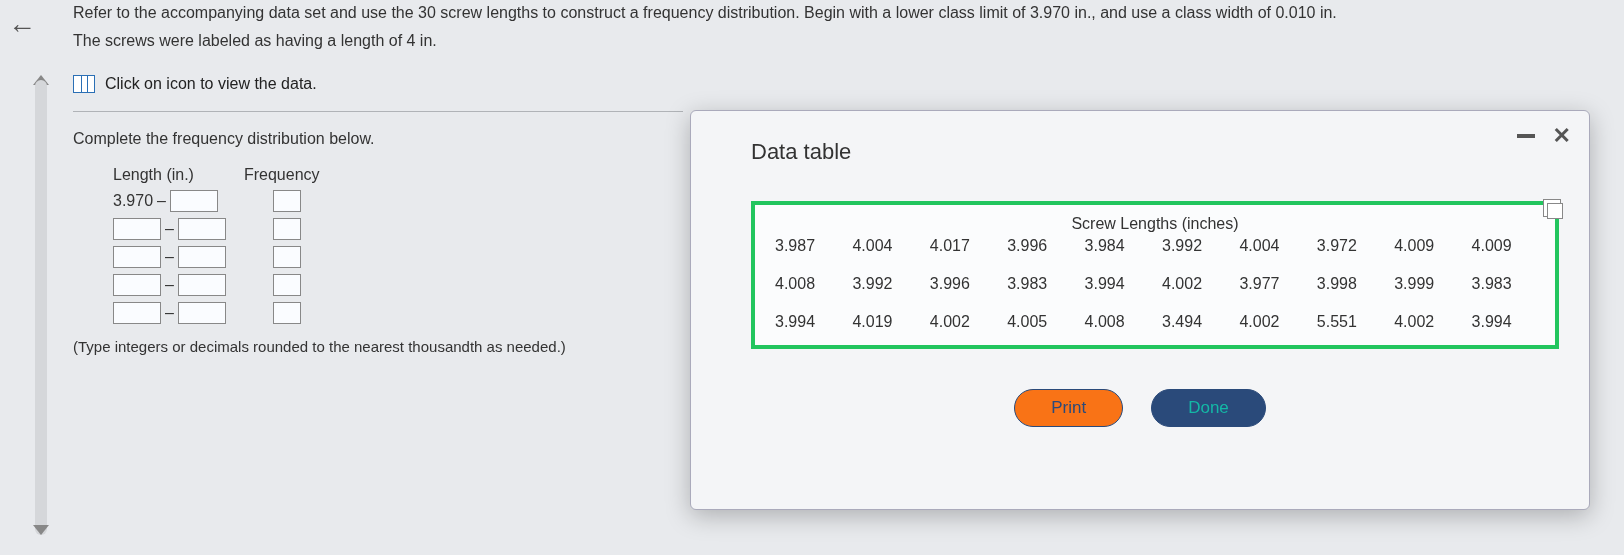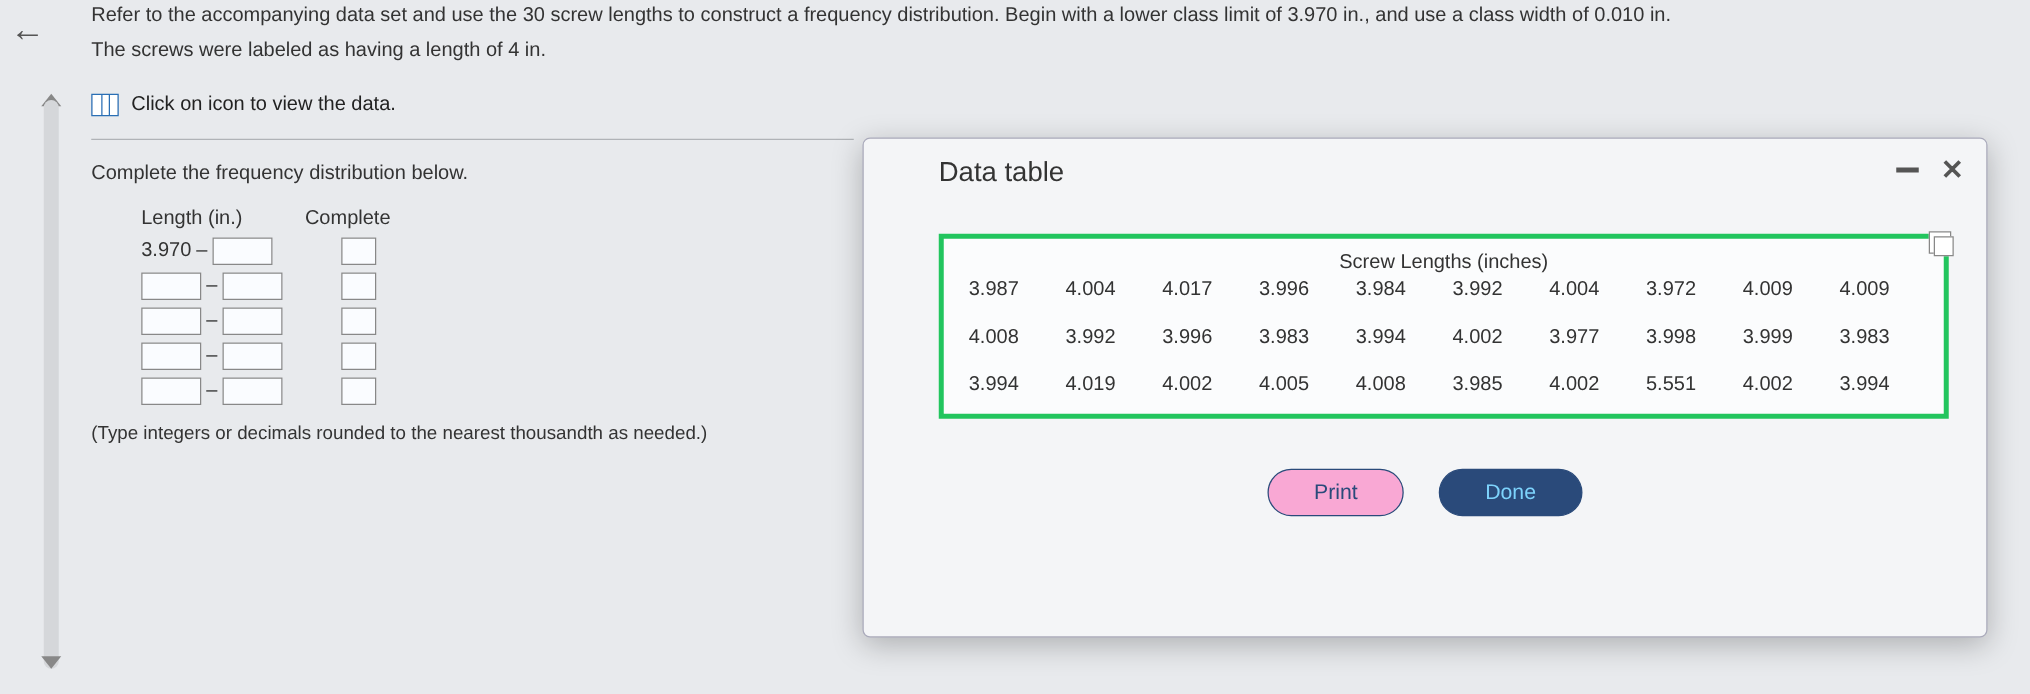--- a/index.html
+++ b/index.html
@@ -144,21 +144,21 @@
       width: 900px;
       height: 400px;
       background: #f4f5f7;
       border: 1px solid #aab;
       border-radius: 6px;
       box-shadow: 0 6px 24px rgba(0,0,0,0.25);
     }
     .modal-header {
       display: flex;
       align-items: center;
-      padding: 14px 20px 8px 60px;
+      padding: 28px 20px 8px 60px;
       position: relative;
     }
     .modal-title {
       font-size: 22px;
       color: #333;
     }
     .modal-controls {
       position: absolute;
       right: 18px;
       top: 12px;
@@ -221,28 +221,28 @@
       gap: 28px;
       margin-top: 40px;
     }
     .btn {
       padding: 8px 36px;
       border-radius: 22px;
       font-size: 17px;
       cursor: pointer;
     }
     .btn-print {
-      background: #f9a8d4;
+      background: #f97316;
       border: 1.5px solid #2a4a7a;
       color: #2a4a7a;
     }
     .btn-done {
       background: #2a4a7a;
       border: 1.5px solid #2a4a7a;
-      color: #7dd3fc;
+      color: #14b8a6;
     }
   </style>
 </head>
 <body>
 
 <div class="back-arrow">←</div>
 <div class="scroll-thumb-top"></div>
 <div class="scroll-track"></div>
 <div class="scroll-thumb-bottom"></div>
 
@@ -255,21 +255,21 @@
     <span class="view-data-link">Click on icon to view the data.</span>
   </div>
 
   <div class="hr"></div>
 
   <div class="instruction">Complete the frequency distribution below.</div>
 
   <div class="freq-table">
     <div class="freq-headers">
       <span>Length (in.)</span>
-      <span>Complete</span>
+      <span>Frequency</span>
     </div>
 
     <div class="freq-row">
       <div class="length-cell">
         <span>3.970</span>
         <span>–</span>
         <input class="num-input num-input-wide" style="">
       </div>
       <div class="freq-cell"><input class="num-input" style=""></div>
     </div>
@@ -345,21 +345,21 @@
         <span>4.002</span>
         <span>3.977</span>
         <span>3.998</span>
         <span>3.999</span>
         <span>3.983</span>
         <span>3.994</span>
         <span>4.019</span>
         <span>4.002</span>
         <span>4.005</span>
         <span>4.008</span>
-        <span>3.985</span>
+        <span>3.494</span>
         <span>4.002</span>
         <span>5.551</span>
         <span>4.002</span>
         <span>3.994</span>
       </div>
   </div>
 
   <div class="modal-buttons">
     <button class="btn btn-print">Print</button>
     <button class="btn btn-done">Done</button>

